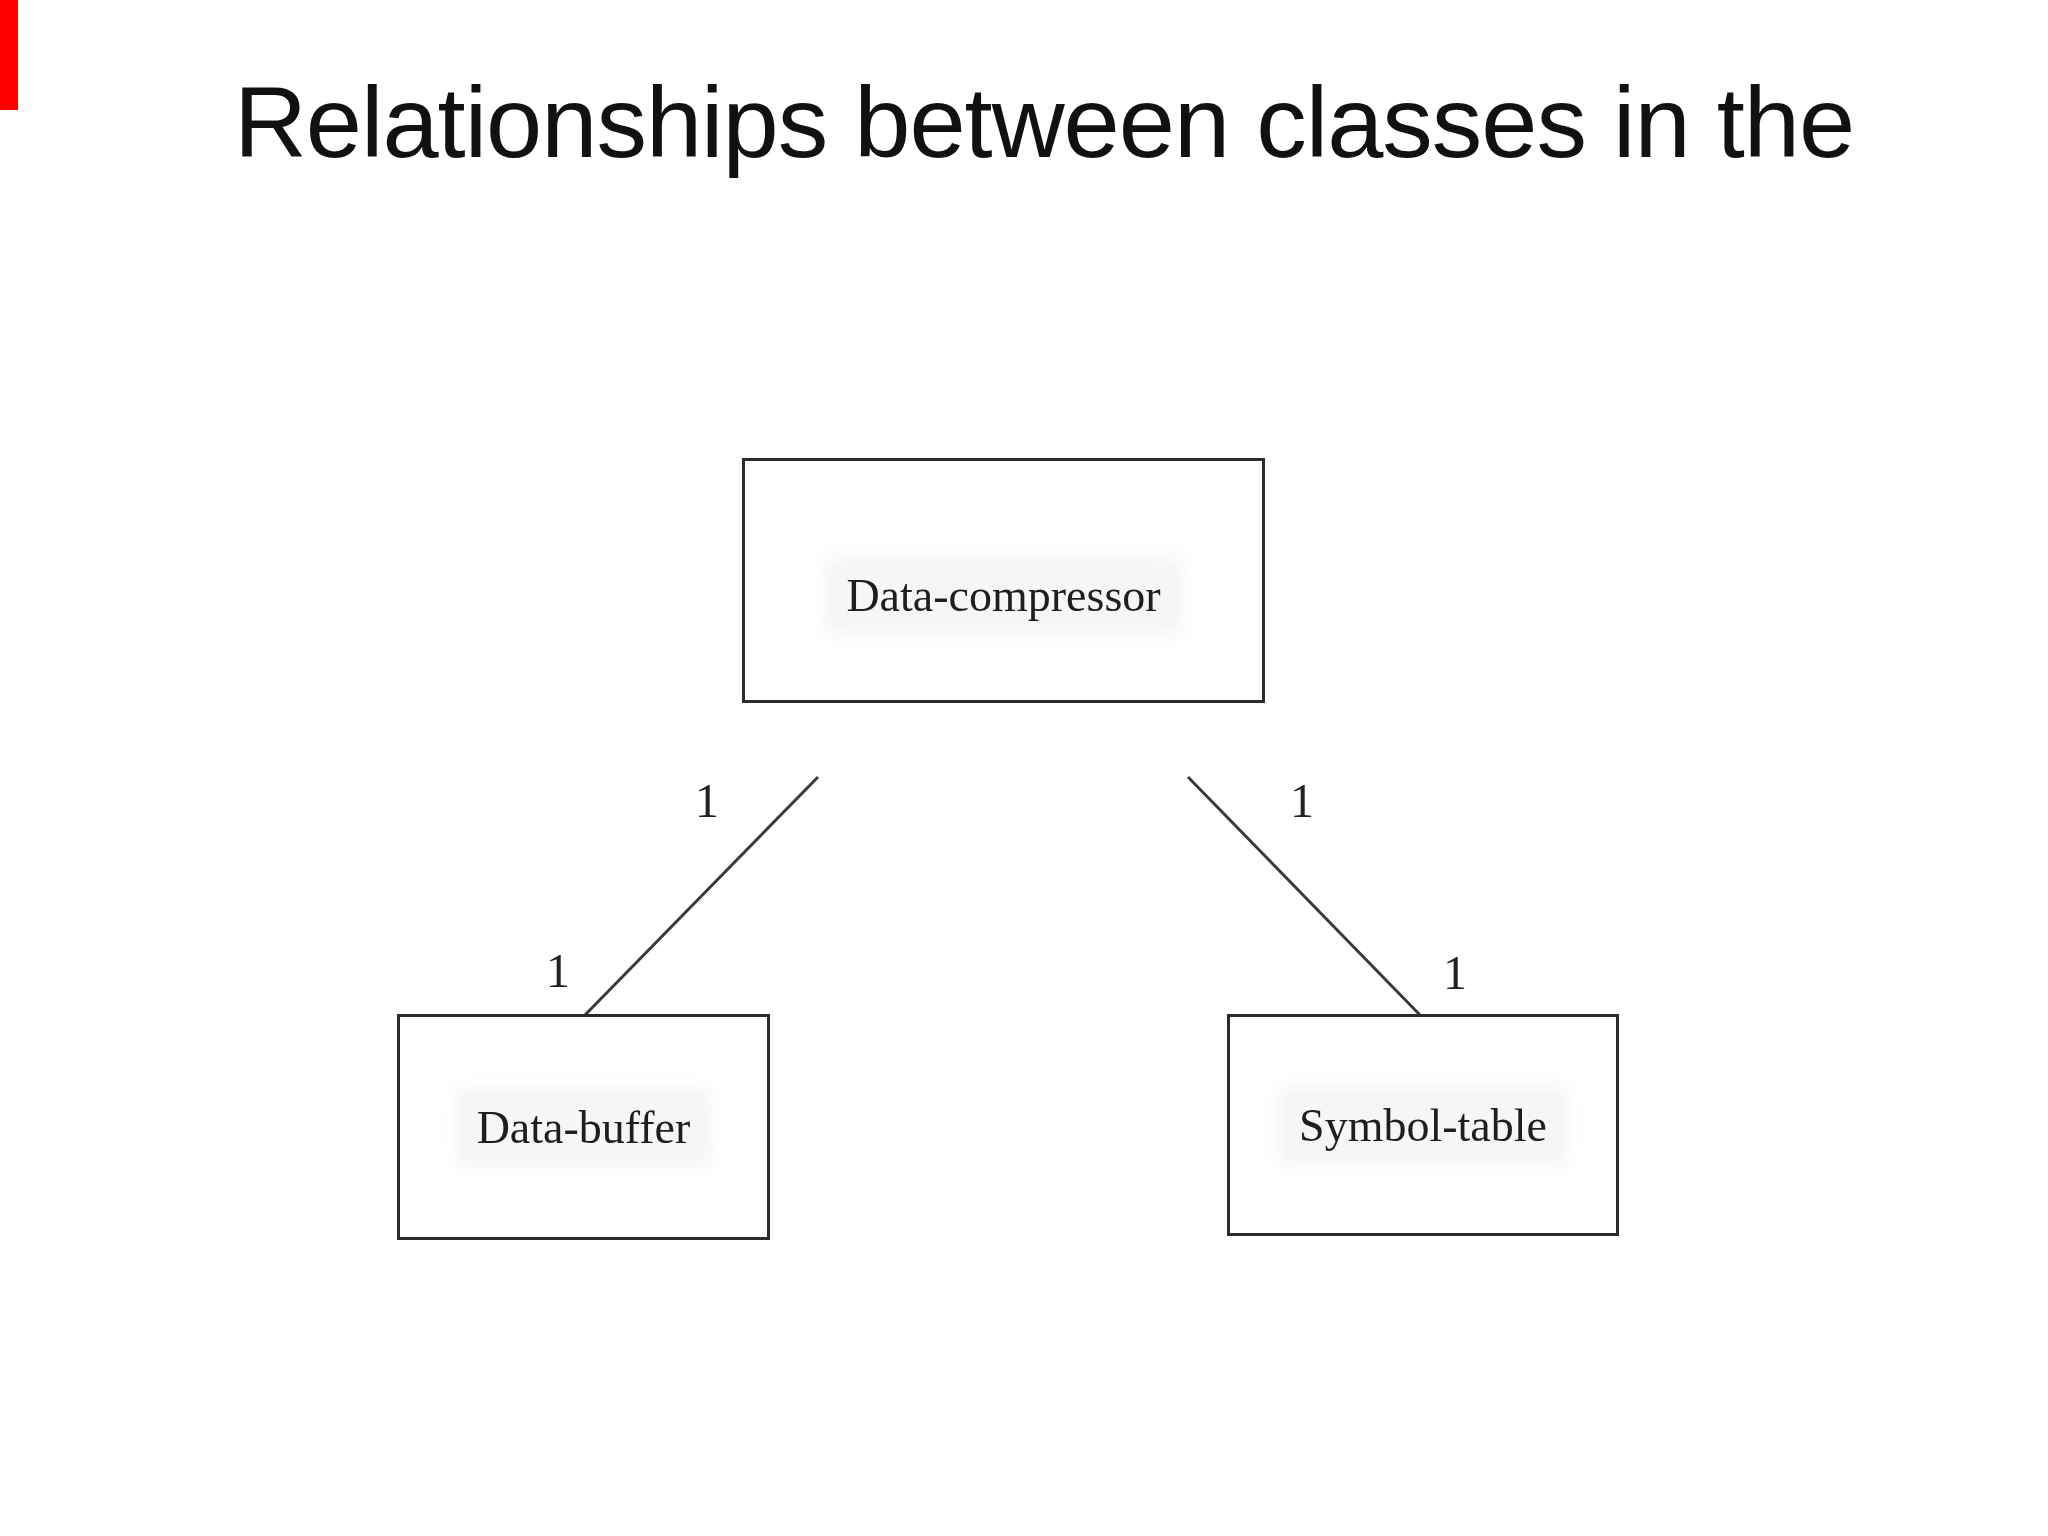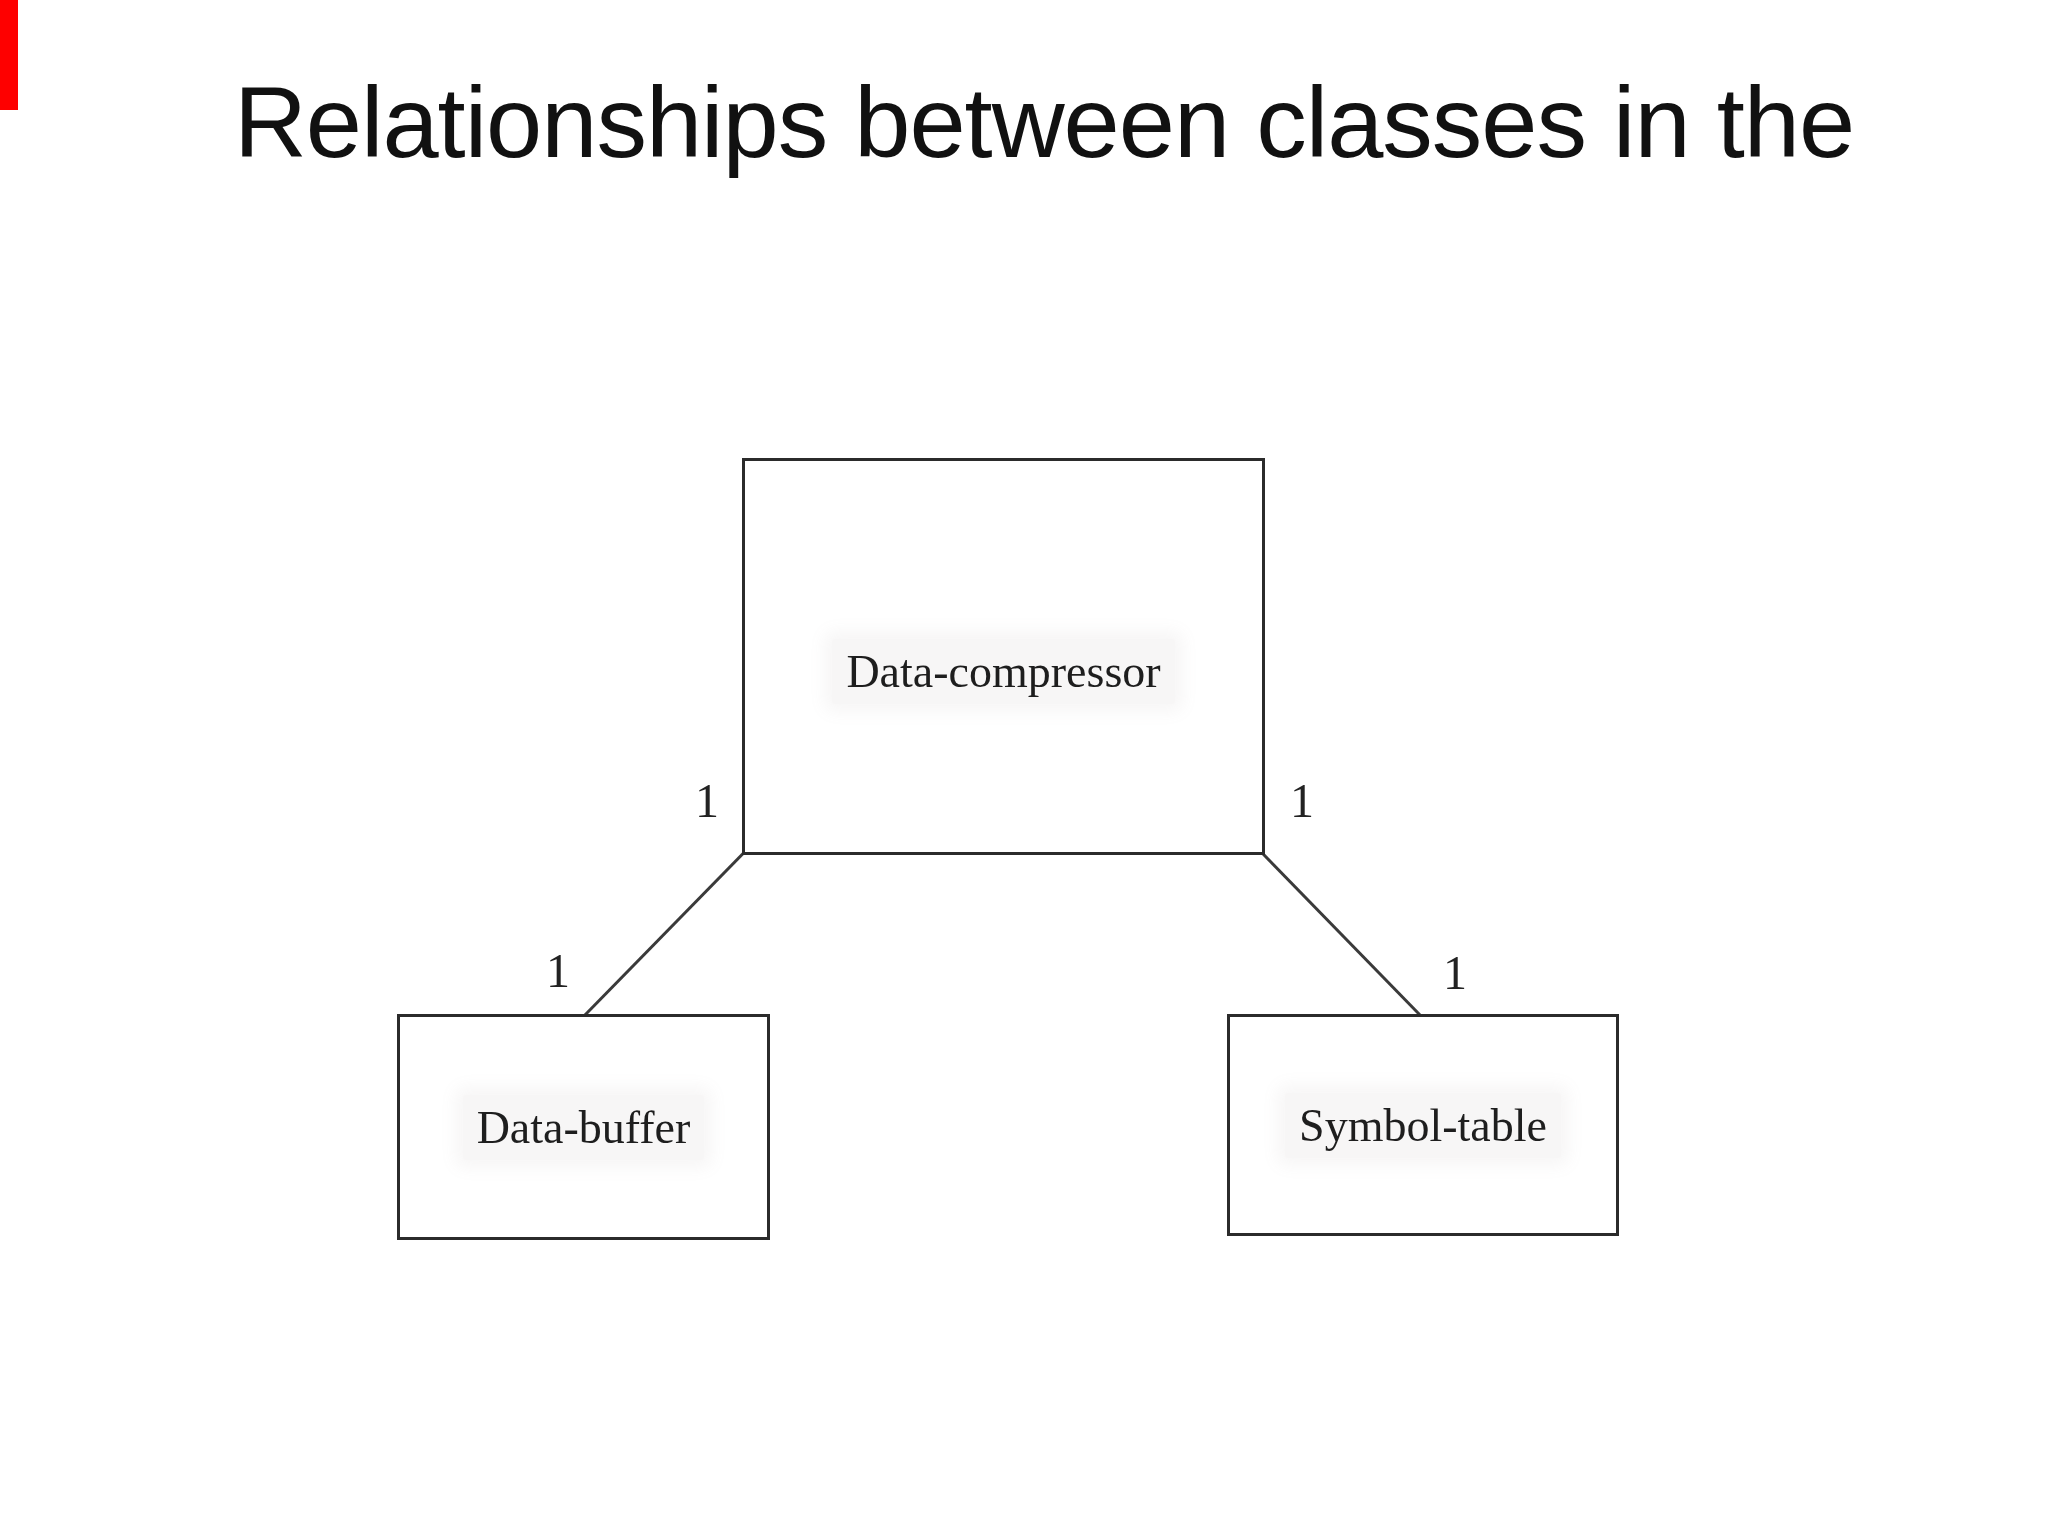--- a/index.html
+++ b/index.html
@@ -58,21 +58,21 @@
 
   .class-box {
     position: absolute;
     background: #ffffff;
     border: 3px solid #2b2b2b;
     display: flex;
     align-items: center;
     justify-content: center;
     box-sizing: border-box;
   }
-  .class-box.compressor { left: 742px; top: 458px; width: 523px; height: 397px; padding-top: 30px; }
+  .class-box.compressor { left: 742px; top: 458px; width: 523px; height: 245px; padding-top: 30px; }
   .class-box.buffer     { left: 397px; top: 1014px; width: 373px; height: 226px; }
   .class-box.symbol     { left: 1227px; top: 1014px; width: 392px; height: 222px; }
 
   .class-label {
     font-family: "Liberation Serif", serif;
     font-size: 46px;
     color: #1e1e1e;
     white-space: nowrap;
     padding: 6px 14px;
     background: rgba(150, 145, 138, 0.08);

